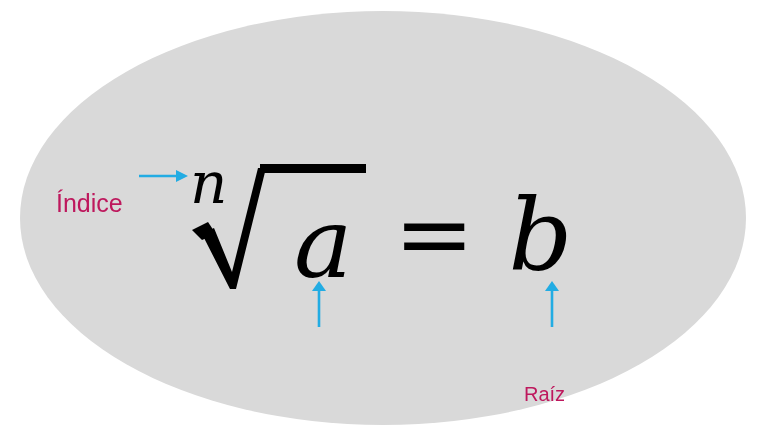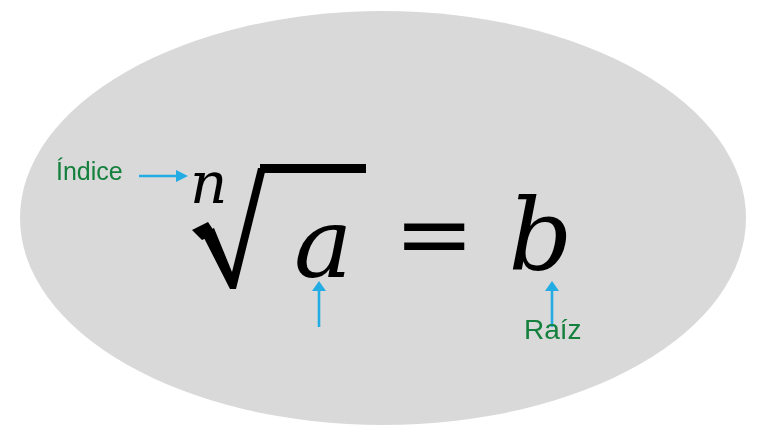--- a/index.html
+++ b/index.html
@@ -77,39 +77,40 @@
   .result-b {
     display: inline-block;
     font-size: 100px;
     font-style: italic;
     line-height: 1;
     margin: 0 0 10px 34px;
   }
   
   .label {
     position: absolute;
-    color: #15803d;
+    color: #be185d;
     font-family: "Liberation Sans", sans-serif;
     white-space: nowrap;
     line-height: 1;
+    margin-top: 32px;
   }
   .label-indice {
     left: 56px;
     top: 159px;
     font-size: 25px;
   }
   .label-radicando {
     left: 249px;
     top: 332px;
     font-size: 26px;
   }
   .label-raiz {
     left: 524px;
-    top: 316px;
-    font-size: 28px;
+    top: 352px;
+    font-size: 20px;
   }
   
   .arrow {
     position: absolute;
   }
   .arrow-indice { left: 138px; top: 166px; }
   .arrow-radicando { left: 308px; top: 280px; }
   .arrow-raiz { left: 541px; top: 280px; }
 </style>
 </head>

